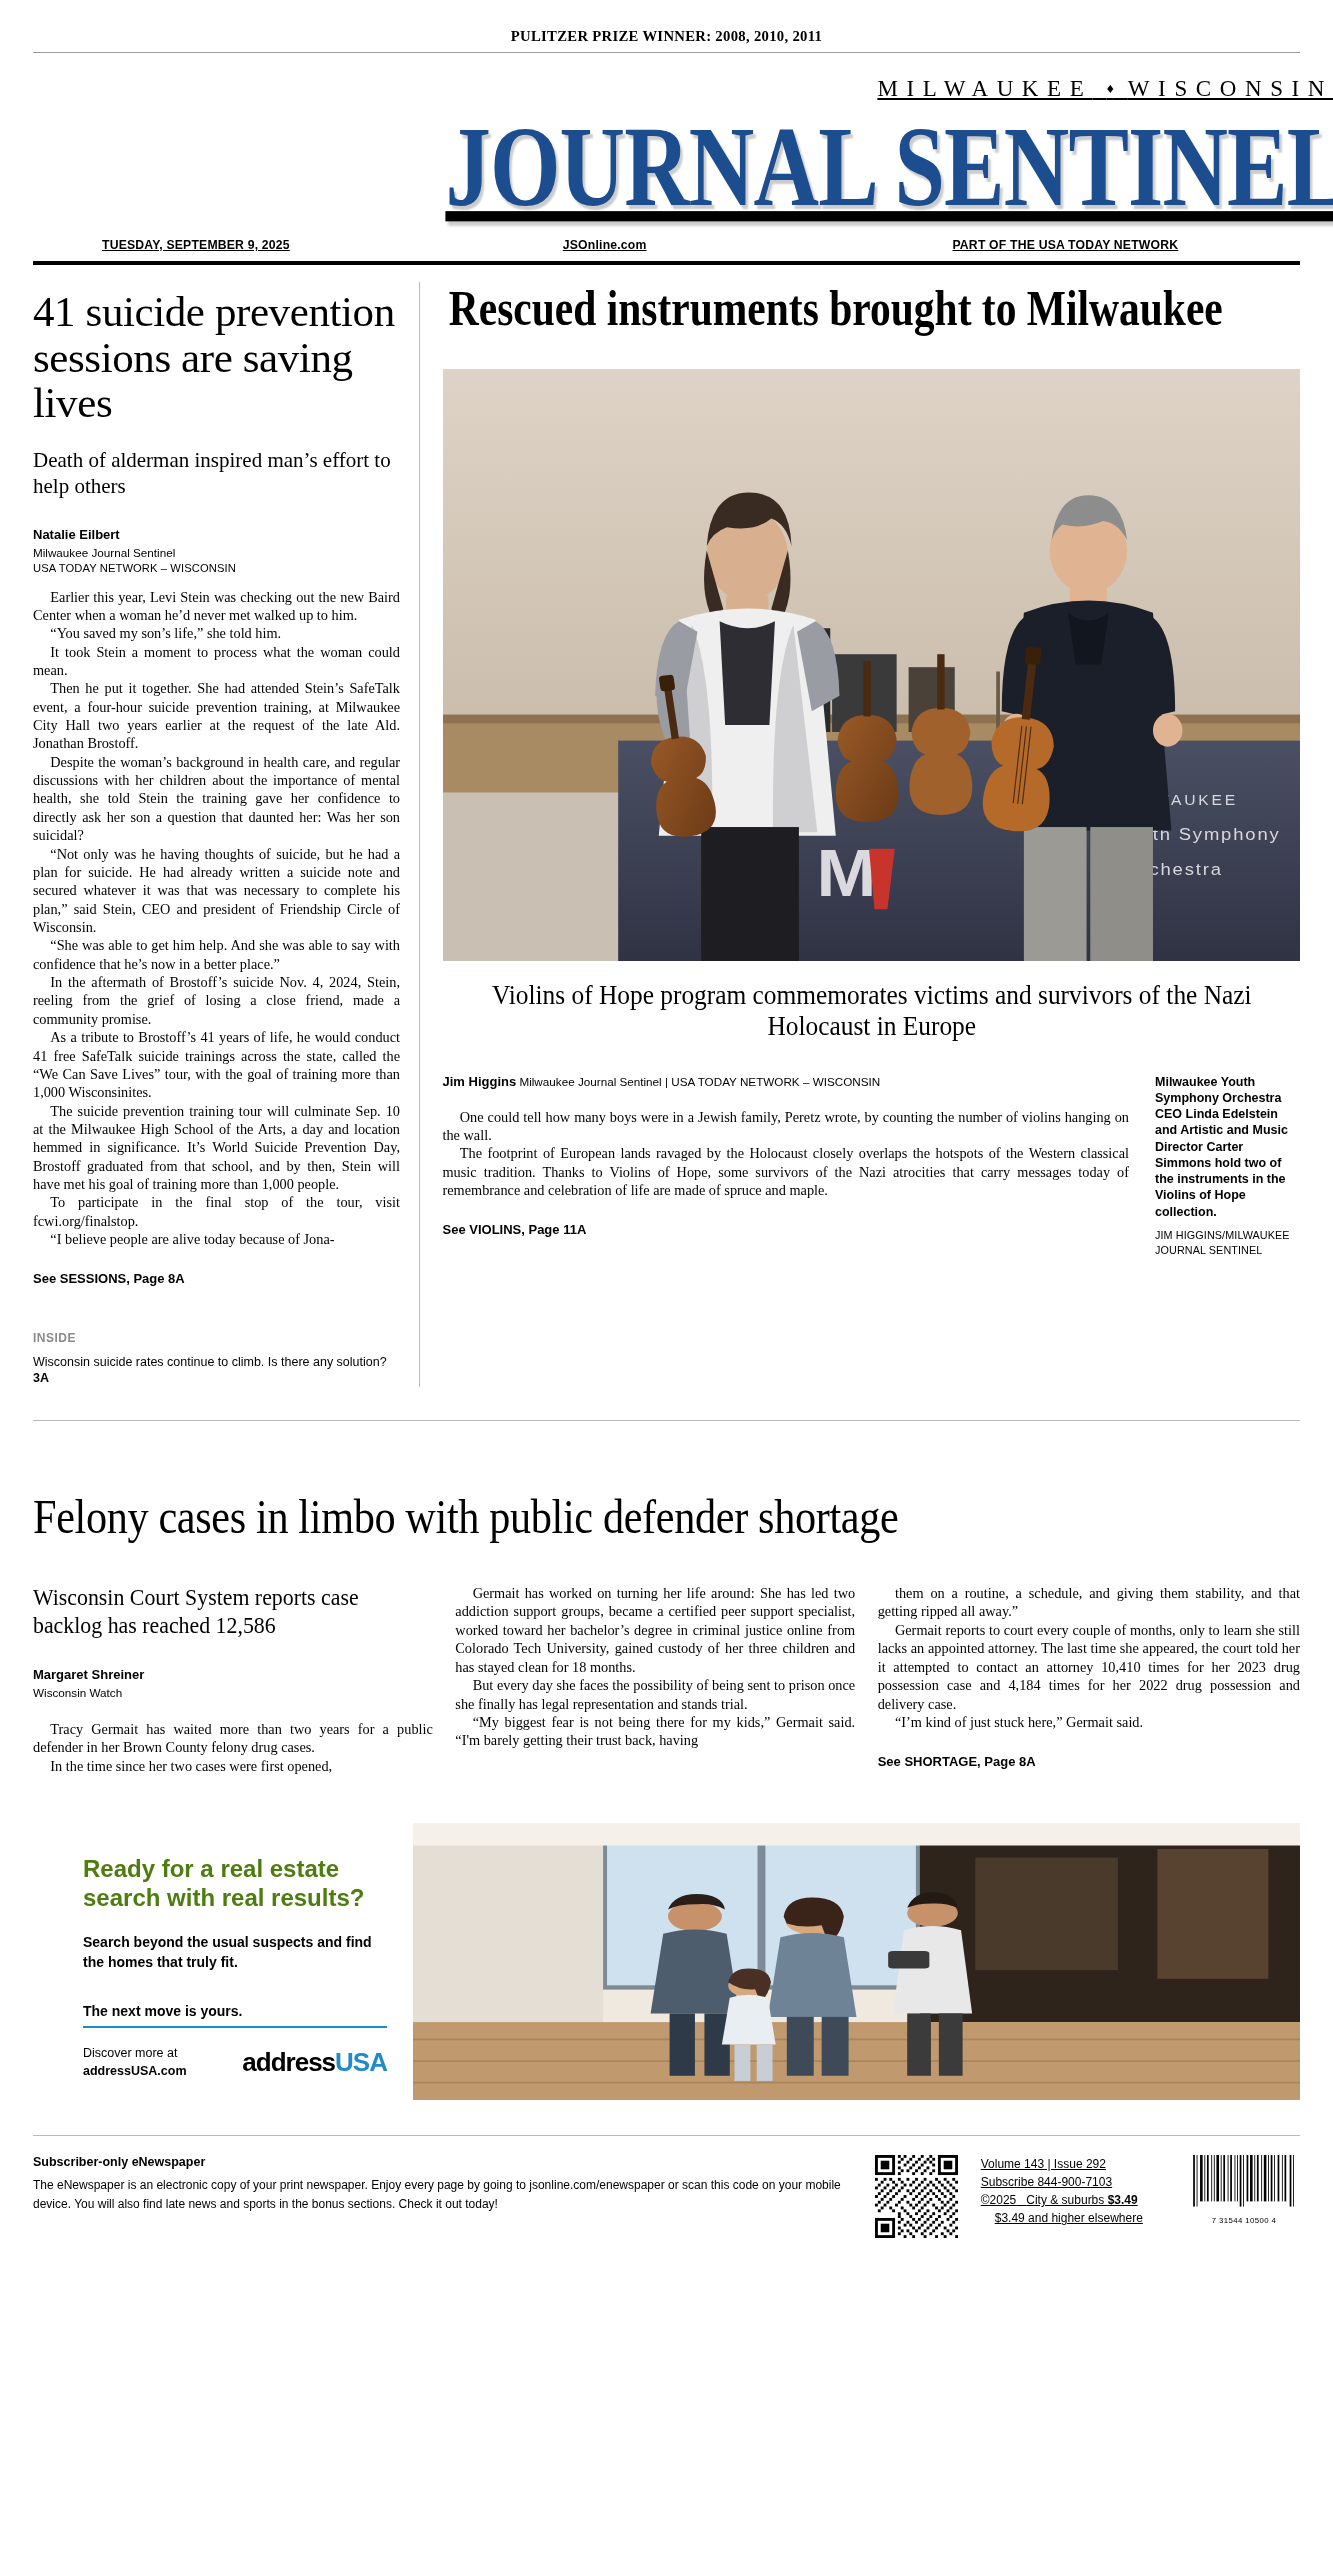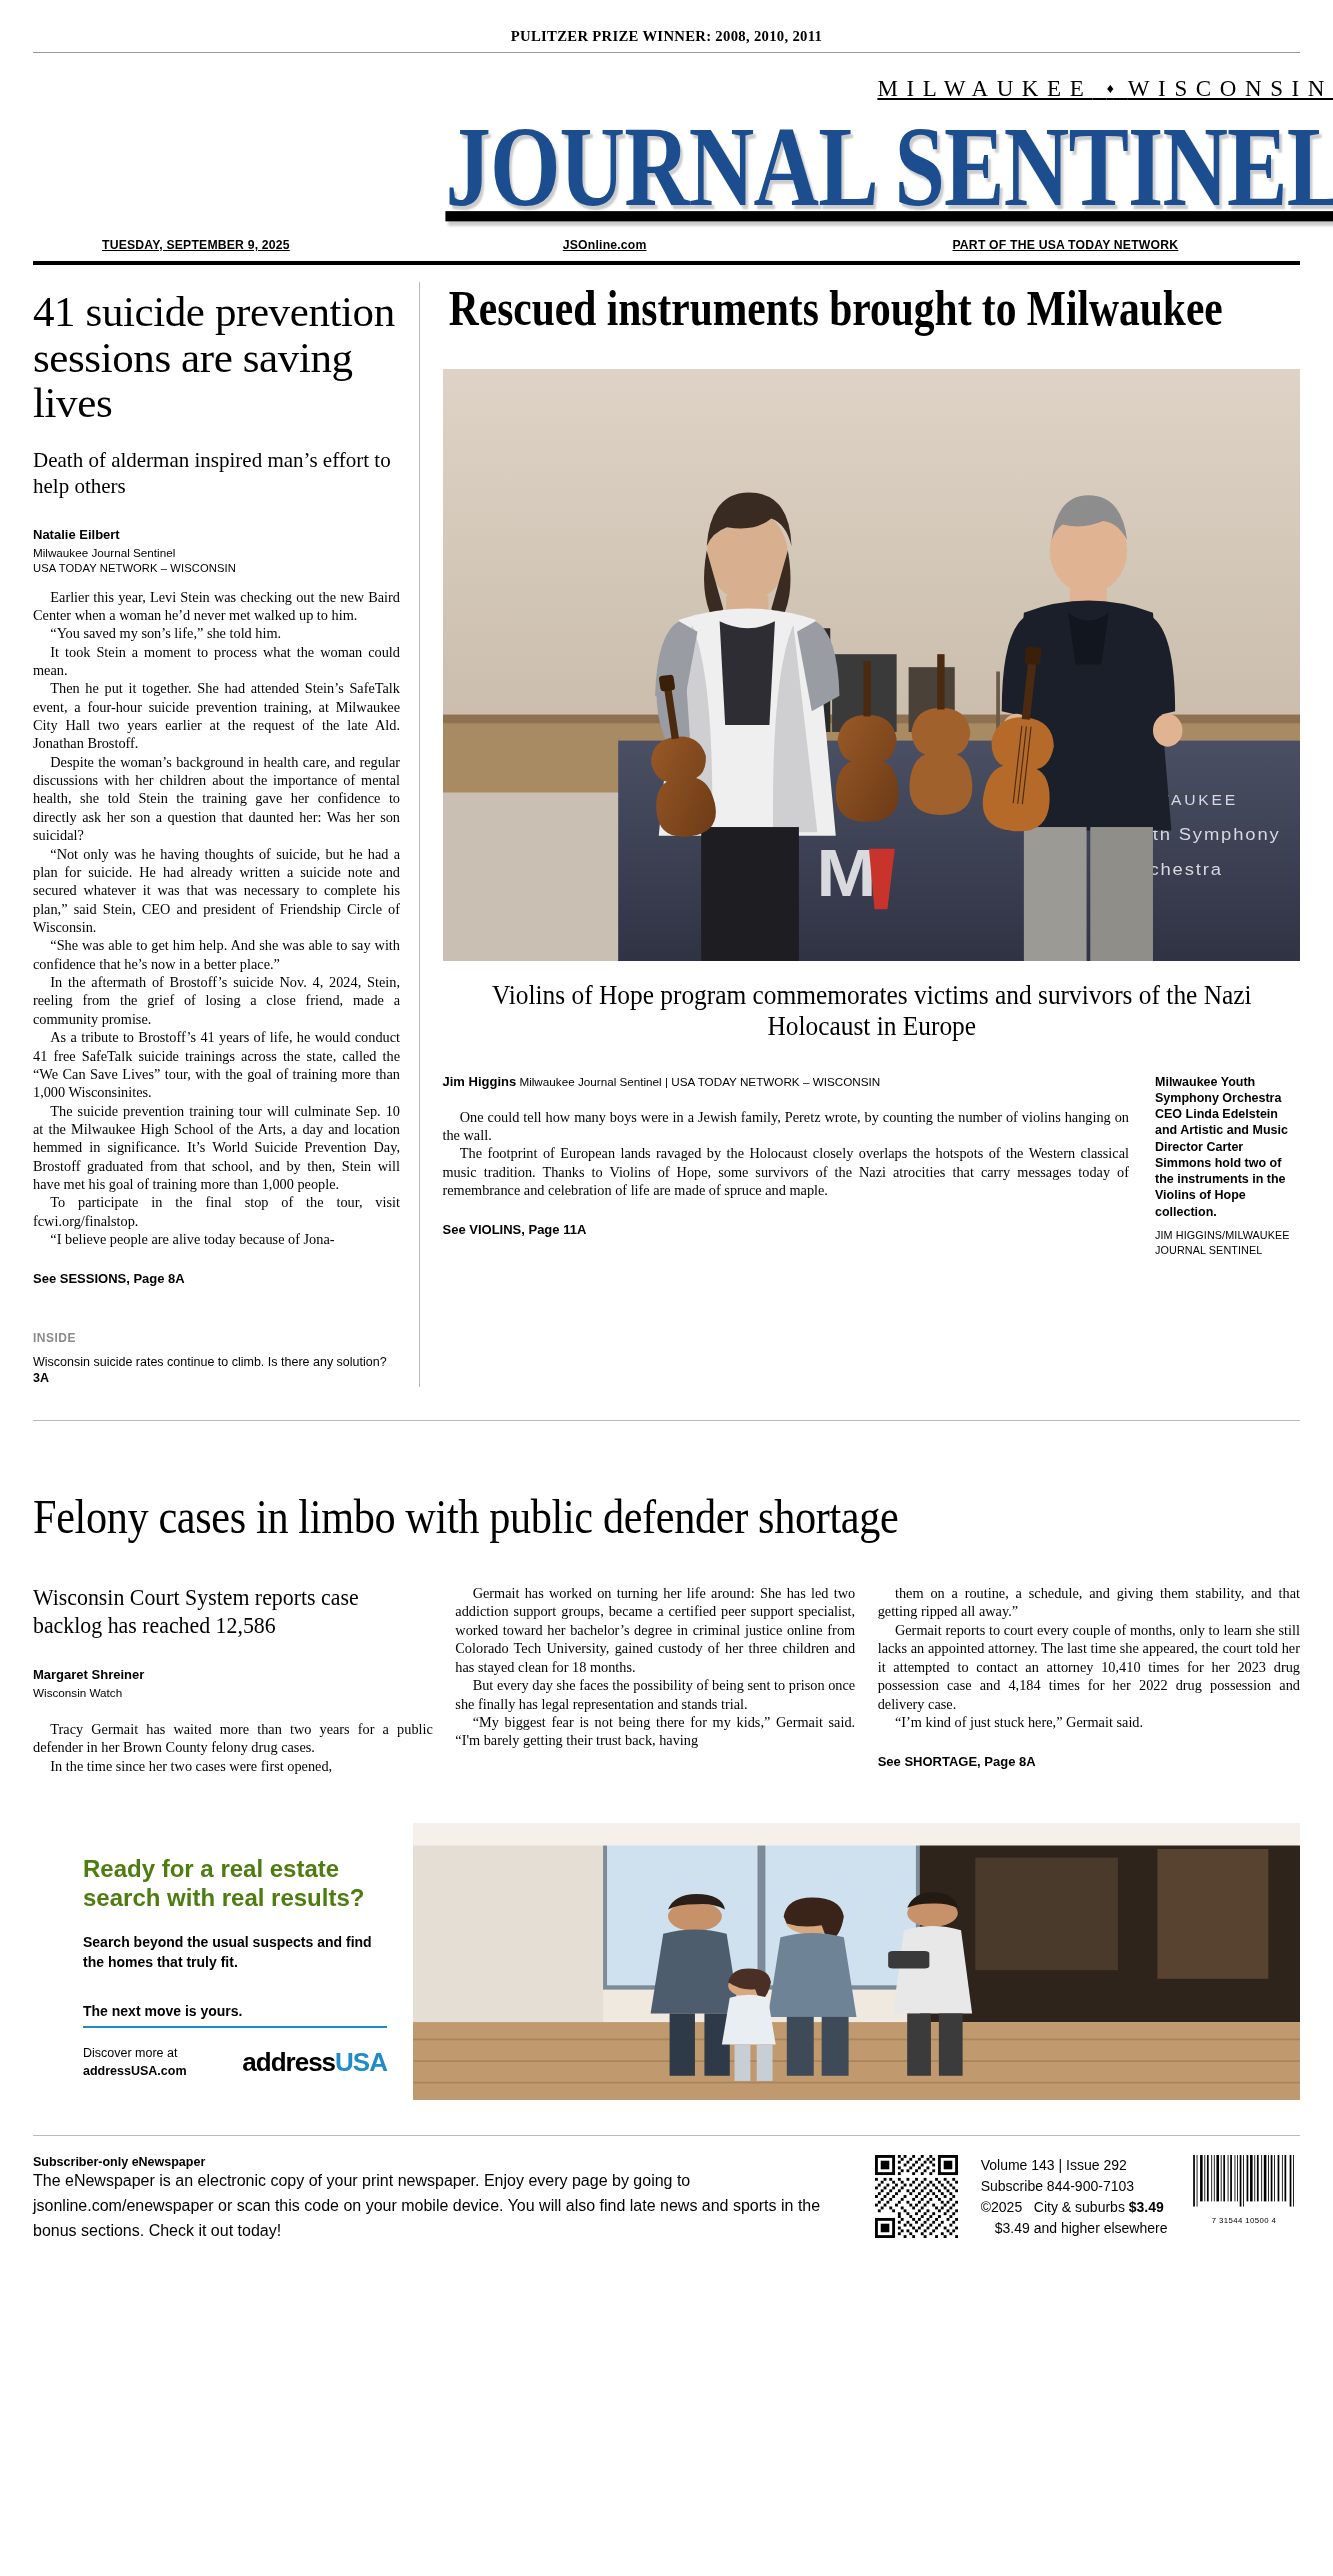--- a/index.html
+++ b/index.html
@@ -237,27 +237,27 @@
   
   .rule-foot { border-top:0.9px solid #b9b9b9; margin:35px 33px 0 33px; }
   .footer { margin:19px 33px 0 33px; display:flex; align-items:flex-start; }
   .foot-left { flex:1; padding-right:17.3px; }
   .foot-title {
     font-family:"Liberation Sans", sans-serif;
     font-size:12.5px; font-weight:700;
   }
   .foot-body {
     font-family:"Liberation Sans", sans-serif;
-    font-size:16px; line-height:1.55; 
+    font-size:12px; line-height:1.55; margin-top:7px;
   }
   .qr { width:83px; height:83px; margin-right:22.5px; }
   .foot-meta {
     font-family:"Liberation Sans", sans-serif;
-    font-size:14px; line-height:1.5;
-    width:190px; margin-right:17.3px;
+    font-size:12px; line-height:1.5;
+    width:190px; margin-right:17.3px;text-decoration:underline;
   }
   .foot-meta b { font-weight:700; }
   .barcode-wrap { text-align:center; }
   .barcode { height:55px; width:112px; }
   .barcode-num {
     font-family:"Liberation Sans", sans-serif;
     font-size:7.8px; letter-spacing:0.4px; margin-top:1.7px;
   }
 </style>
 </head>

